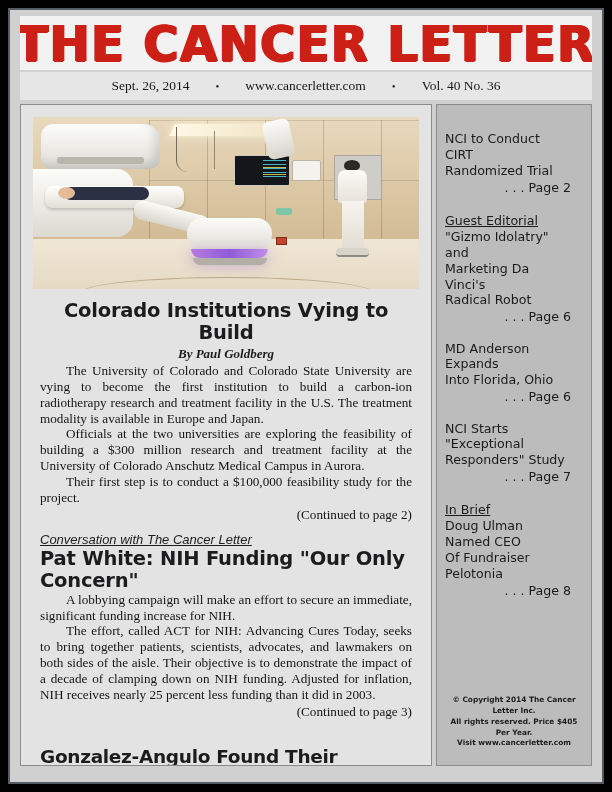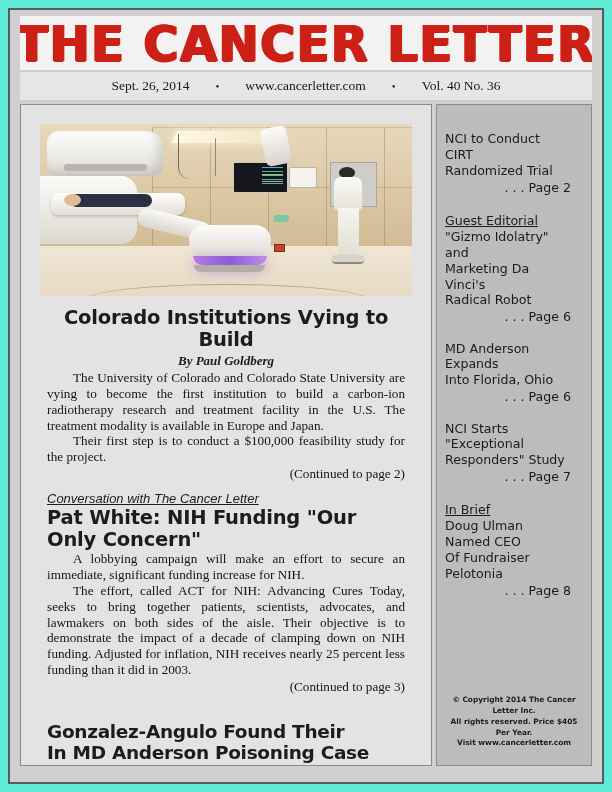--- a/index.html
+++ b/index.html
@@ -4,21 +4,21 @@
 <style>
   html, body {
     margin: 0; padding: 0;
     width: 612px; height: 792px;
     background: #d8d8d8;
     font-family: "Liberation Sans", sans-serif;
   }
   #page {
     position: relative;
     width: 612px; height: 792px;
-    background: #5eead4;
+    background: #000000;
     box-sizing: border-box;
     padding: 6px;
     overflow: hidden;
   }
   .outer-frame {
     position: absolute;
     left: 8px; top: 8px;
     width: 596px; height: 776px;
     border: 2px solid #555a63;
     background: #d0d0d0;
@@ -69,21 +69,21 @@
   }
 
   
   .main-col {
     position: absolute;
     left: 20px; top: 104px;
     width: 412px; height: 662px;
     background: #e3e3e3;
     border: 1px solid #8b8b8b;
     box-sizing: border-box;
-    padding: 16px;
+    padding: 9px;
     overflow: hidden;
   }
 
   .photo-wrap {
     position: relative;
     margin: 3px 3px 0 3px;
     height: 172px;
     overflow: hidden;
     background: #d9c7ab;
   }
@@ -401,20 +401,21 @@
     </div>
 
     <div class="col-inner">
 
       <div>
         <h1 class="headline-center">
           <span>Colorado Institutions Vying to Build</span><br>
         </h1>
         <div class="byline">By Paul Goldberg</div>
         <p class="body">The University of Colorado and Colorado State University are vying to become the first institution to build a carbon-ion radiotherapy research and treatment facility in the U.S. The treatment modality is available in Europe and Japan.</p>
+        <p class="body">Officials at the two universities are exploring the feasibility of building a $300 million research and treatment facility at the University of Colorado Anschutz Medical Campus in Aurora.</p>
         <p class="body">Their first step is to conduct a $100,000 feasibility study for the project.</p>
         <p class="continued">(Continued to page 2)</p>
       </div>
 
       <div class="spacer-sm"></div>
 
       <div>
         <div><span class="kicker">Conversation with The Cancer Letter</span></div>
         <h1 class="headline-left">Pat White: NIH Funding "Our Only Concern"</h1>
         <p class="body">A lobbying campaign will make an effort to secure an immediate, significant funding increase for NIH.</p>

